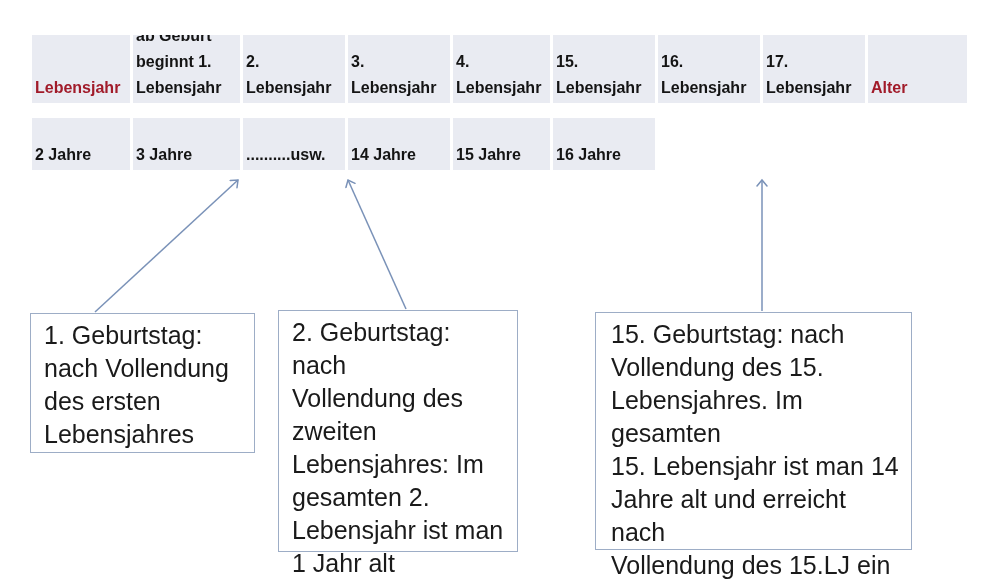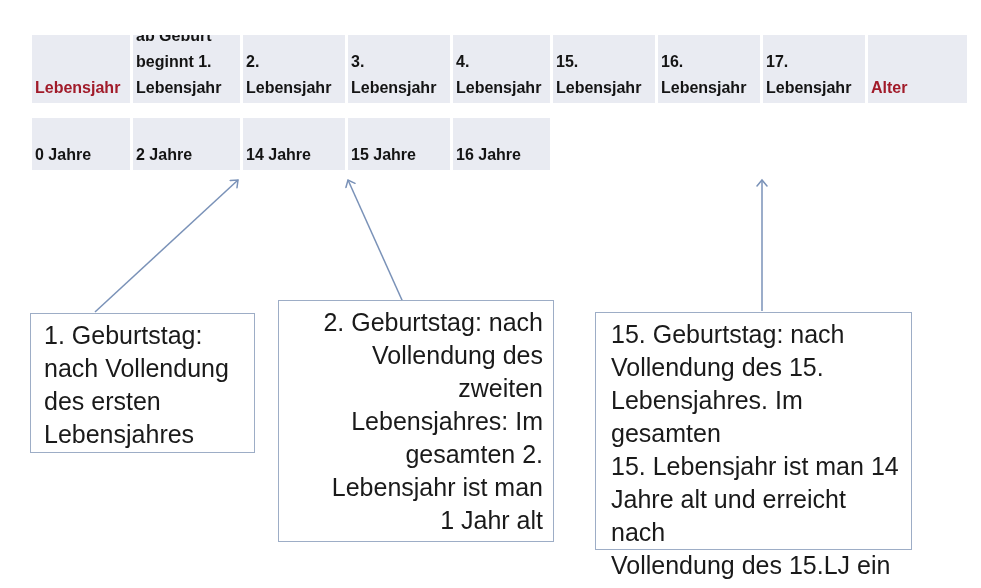--- a/index.html
+++ b/index.html
@@ -51,21 +51,21 @@
     box-sizing: border-box;
     border: 1px solid #9dadc6;
     background: #ffffff;
     color: #1a1a1a;
     font-size: 25px;
     line-height: 33px;
     white-space: pre-line;
     padding: 5px 10px 5px 13px;
   }
   .callout-1 { left: 30px;  top: 313px; width: 225px; height: 140px; }
-  .callout-2 { left: 278px; top: 300px; width: 276px; height: 242px; text-align: right; }
+  .callout-2 { left: 278px; top: 310px; width: 240px; height: 242px; }
   .callout-3 { left: 595px; top: 312px; width: 317px; height: 238px; padding-left: 15px; }
 
   
   .arrows {
     position: absolute;
     left: 0;
     top: 0;
     width: 981px;
     height: 588px;
     pointer-events: none;
@@ -89,22 +89,23 @@
     <div class="cell">4.
 Lebensjahr</div>
     <div class="cell">15.
 Lebensjahr</div>
     <div class="cell">16.
 Lebensjahr</div>
     <div class="cell">17.
 Lebensjahr</div>
 
     <div class="cell row-label">Alter</div>
-    <div class="cell">0 Jahre</div>
     <div class="cell">2 Jahre</div>
+    <div class="cell">3 Jahre</div>
+    <div class="cell">..........usw.</div>
     <div class="cell">14 Jahre</div>
     <div class="cell">15 Jahre</div>
     <div class="cell">16 Jahre</div>
   </div>
 
   <svg class="arrows" viewBox="0 0 981 588" xmlns="http://www.w3.org/2000/svg">
     <defs>
       <marker id="arrowhead" markerWidth="14" markerHeight="14" refX="7" refY="6" orient="auto" markerUnits="userSpaceOnUse">
         <path d="M1,1 L7,6 L1,11" fill="none" stroke="#7a92b8" stroke-width="1.5" stroke-linecap="round"></path>
       </marker>

